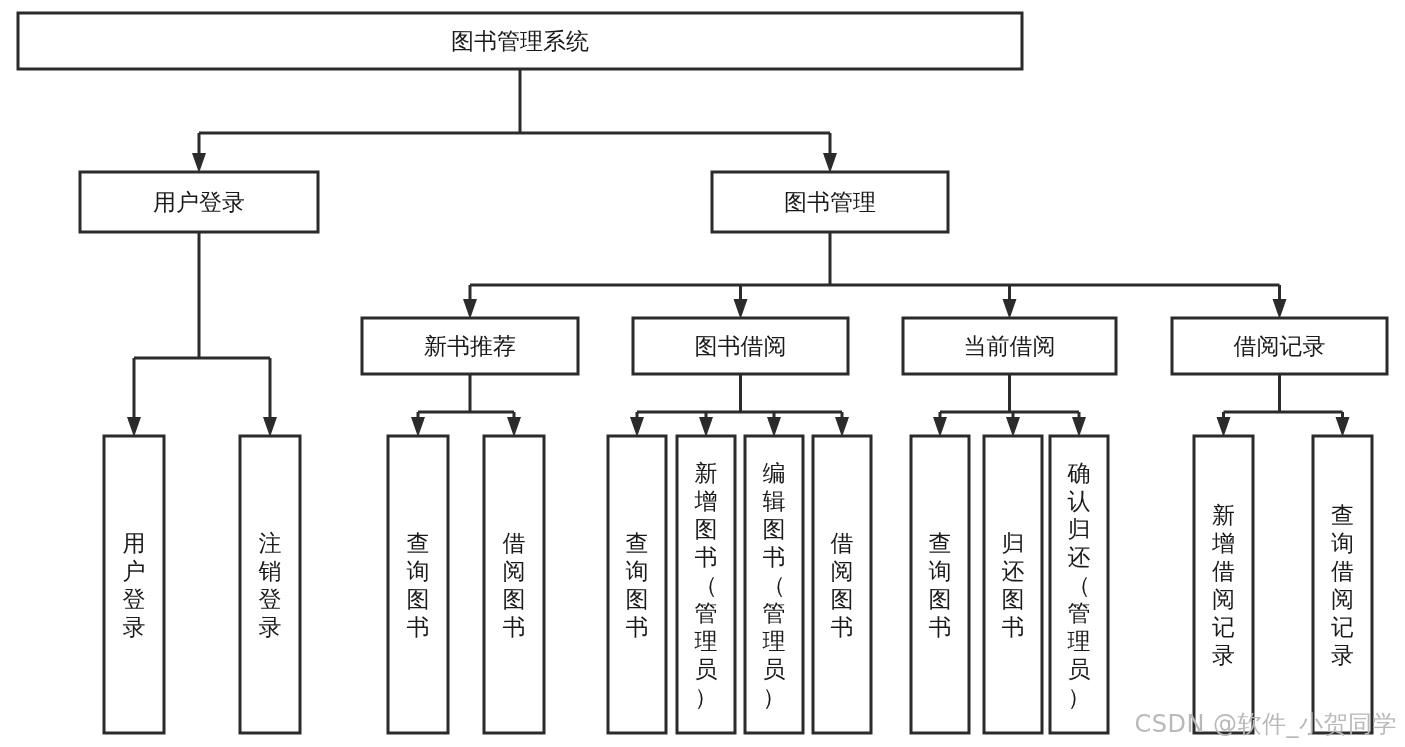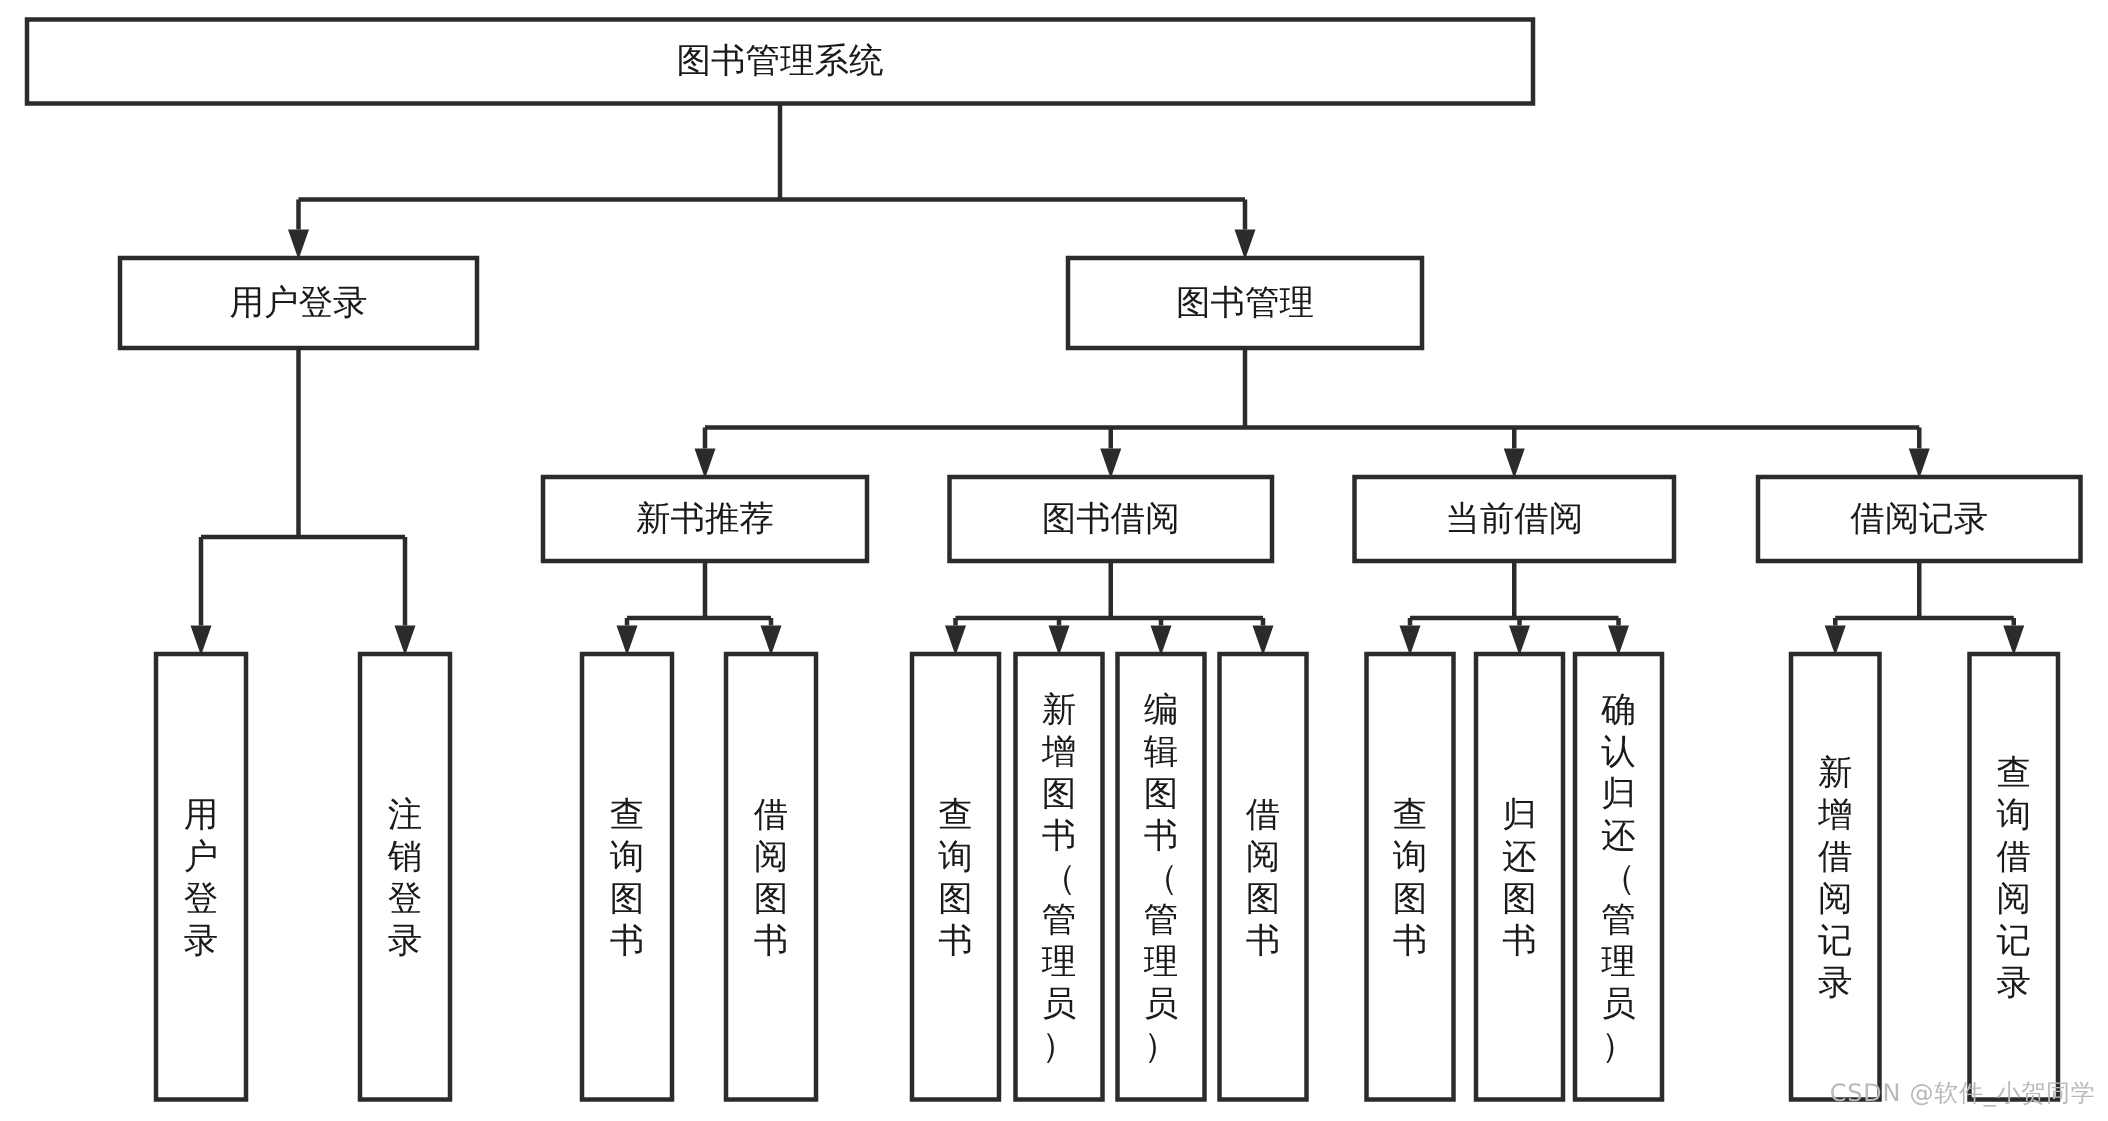--- a/index.html
+++ b/index.html
@@ -53,21 +53,21 @@
     font-family: "DejaVu Sans", "Liberation Sans", sans-serif;
     font-size: 23px;
     fill: #1a1a1a;
     text-anchor: middle;
   }
   .watermark {
     position: absolute;
     right: 8px;
     bottom: 4px;
     font-family: "DejaVu Sans", "Liberation Sans", sans-serif;
-    font-size: 16px;
+    font-size: 24px;
     color: #b9b9b9;
     letter-spacing: 0.5px;
     white-space: nowrap;
     pointer-events: none;
   }
 </style>
 </head>
 <body>
 
 <div id="diagram-root">

